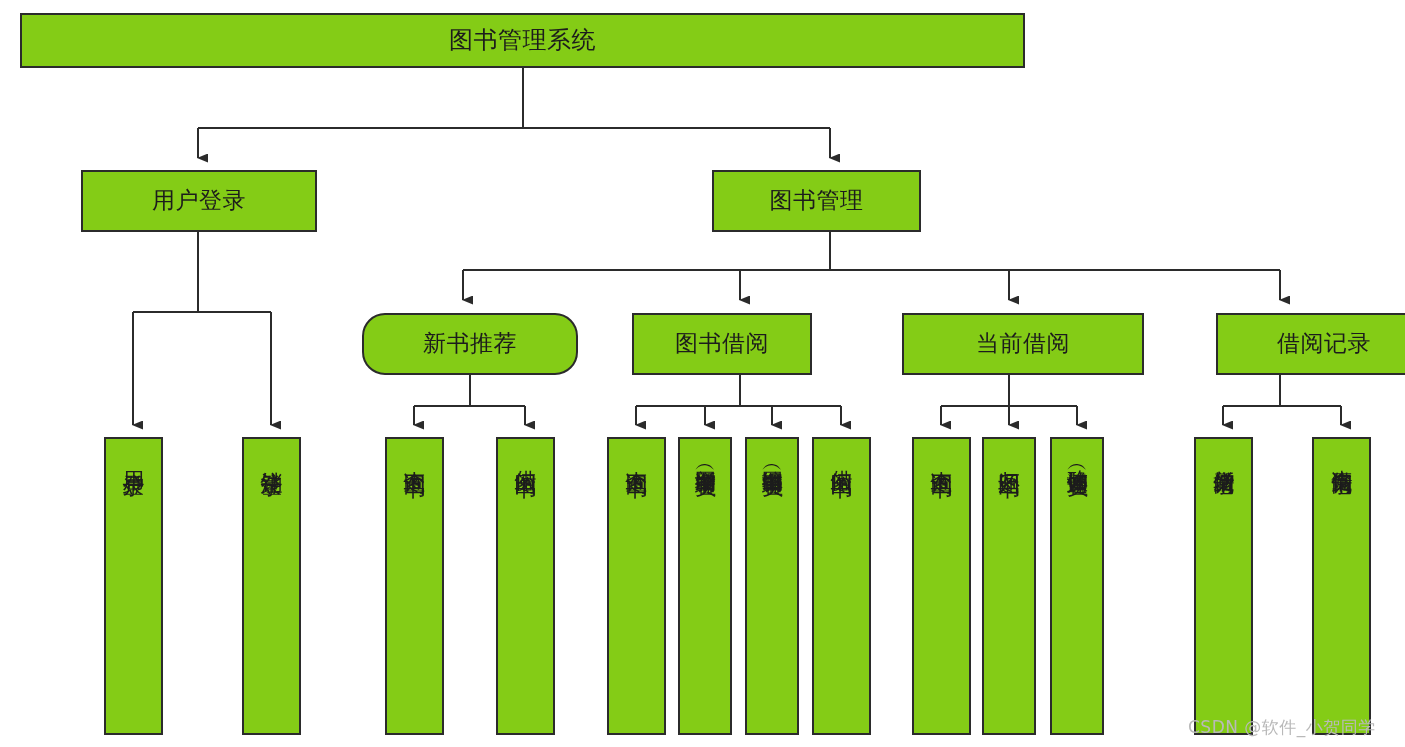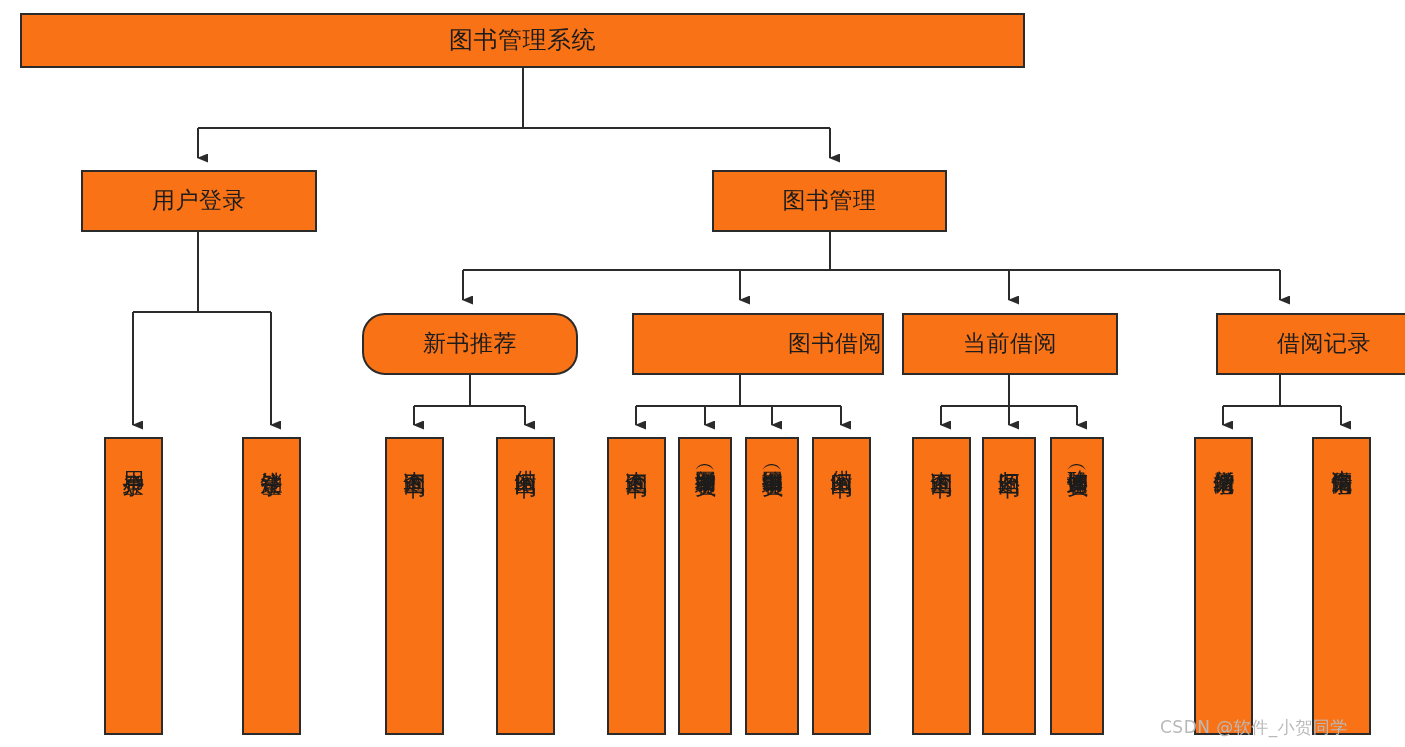--- a/index.html
+++ b/index.html
@@ -23,21 +23,21 @@
     position: absolute;
     left: 0;
     top: 0;
     width: 1405px;
     height: 747px;
     pointer-events: none;
   }
   .node {
     position: absolute;
     box-sizing: border-box;
-    background: #f97316;
+    background: #84cc16;
     border: 2px solid #2b2b2b;
     display: flex;
     align-items: center;
     justify-content: center;
     overflow: hidden;
   }
   .node .label {
     color: #1c1c1c;
     text-align: center;
     line-height: 1.18;
@@ -62,21 +62,21 @@
     line-height: 1.0;
     letter-spacing: 2px;
     white-space: nowrap;
   }
   .node.vert.tall .label {
     font-size: 21px;
     letter-spacing: 1px;
   }
   .watermark {
     position: absolute;
-    left: 1160px;
+    left: 1188px;
     top: 716px;
     font-size: 17px;
     color: #b9b9b9;
     letter-spacing: 0.5px;
     white-space: nowrap;
     font-family: "DejaVu Sans", "Liberation Sans", sans-serif;
   }
 </style>
 </head>
 <body>
@@ -137,33 +137,33 @@
   </svg>
 
   <div class="node root horiz" style="left:20px; top:13px; width:1005px; height:55px;">
     <span class="label">图书管理系统</span>
   </div>
 
   <div class="node horiz" style="left:81px; top:170px; width:236px; height:62px;">
     <span class="label">用户登录</span>
   </div>
 
-  <div class="node horiz" style="left:712px; top:170px; width:235px; height:62px;">
+  <div class="node horiz" style="left:712px; top:170px; width:209px; height:62px;">
     <span class="label">图书管理</span>
   </div>
 
   <div class="node horiz" style="left:362px; top:313px; width:216px; height:62px;border-radius:23px;">
     <span class="label">新书推荐</span>
   </div>
 
-  <div class="node horiz" style="left:632px; top:313px; width:252px; height:62px;justify-content:flex-end;">
+  <div class="node horiz" style="left:632px; top:313px; width:180px; height:62px;">
     <span class="label">图书借阅</span>
   </div>
 
-  <div class="node horiz" style="left:902px; top:313px; width:216px; height:62px;">
+  <div class="node horiz" style="left:902px; top:313px; width:242px; height:62px;">
     <span class="label">当前借阅</span>
   </div>
 
   <div class="node horiz" style="left:1172px; top:313px; width:216px; height:62px;margin-left:44px;">
     <span class="label">借阅记录</span>
   </div>
 
   <div class="node vert" style="left:104px; top:437px; width:59px; height:298px;">
     <span class="label">用户登录</span>
   </div>

